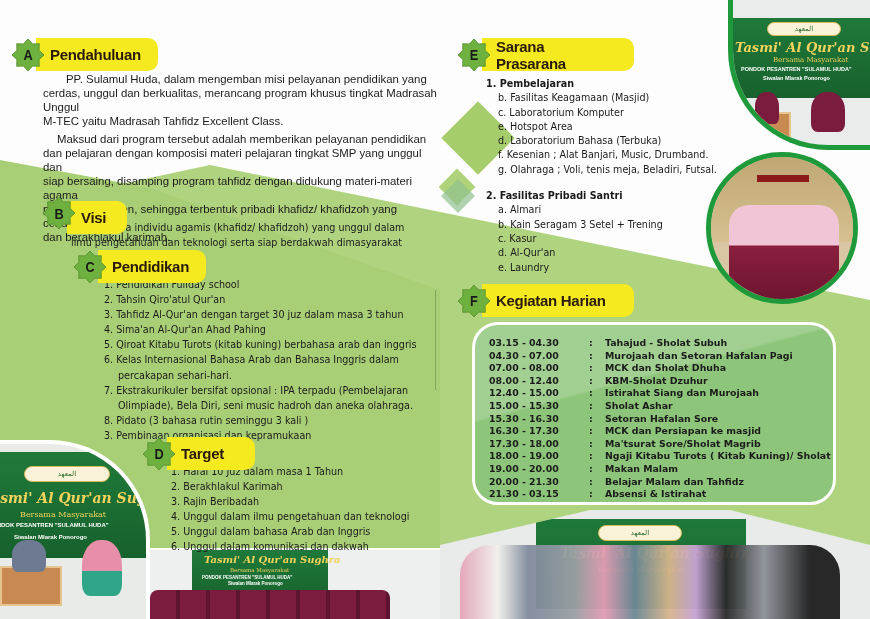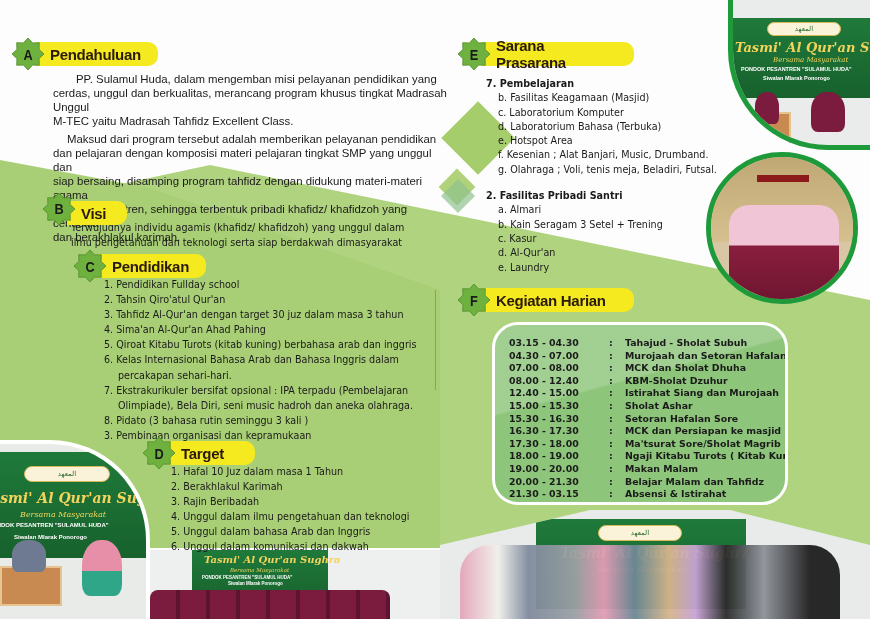--- a/index.html
+++ b/index.html
@@ -27,56 +27,56 @@
     width: 32px; height: 32px; position: relative; flex: none; z-index: 2;
   }
   .star svg { width: 32px; height: 32px; display: block; }
   .star .letter {
     position: absolute; left: 0; top: 0; width: 32px; height: 32px;
     display: flex; align-items: center; justify-content: center;
     font-family: "Liberation Sans", sans-serif; font-weight: bold; font-size: 15px; color: #1a1a1a;
     transform: scaleX(0.85);
   }
   .pill {
-    margin-left: -8px; height: 24px; border-radius: 0 10px 10px 0;
+    margin-left: -8px; height: 33px; border-radius: 0 10px 10px 0;
     background: #f4ea1f; padding: 0 18px 0 14px; display: flex; align-items: center;
     font-family: "Liberation Sans", sans-serif; font-weight: bold; font-size: 15px; color: #2a1a0a;
     letter-spacing: -0.3px;
   }
 
   .para { position: absolute; font-family: "Liberation Sans", sans-serif; font-size: 11.4px; line-height: 14px; color: #1a1a1a; z-index: 4; }
   .list { position: absolute; font-family: "DejaVu Sans", sans-serif; font-size: 9.6px; line-height: 14.2px; color: #1a1a1a; z-index: 4; list-style: none; }
   .list li { white-space: nowrap; }
   .list .indent { padding-left: 14px; }
 
   .sub-title { font-weight: bold; }
 
   
   .diamond { position: absolute; transform: rotate(45deg); z-index: 2; }
 
   
   .schedule {
-    position: absolute; left: 492px; top: 322px; width: 296px; height: 183px;
+    position: absolute; left: 472px; top: 322px; width: 364px; height: 183px;
     background: #8dc57a; border: 3px solid #ffffff; border-radius: 26px 26px 26px 26px;
     z-index: 3; overflow: hidden;
   }
   .schedule::before {
     content: ""; position: absolute; left: 0; top: 0; width: 100%; height: 100%;
     background: linear-gradient(165deg, rgba(255,255,255,0.18) 0%, rgba(255,255,255,0.18) 35%, rgba(0,0,0,0) 36%);
   }
   .sched-rows { position: absolute; left: 14px; top: 12px; font-family: "DejaVu Sans", sans-serif; font-weight: bold; font-size: 9.4px; line-height: 12.6px; color: #1b1b1b; }
   .sched-row { display: flex; white-space: nowrap; }
   .sched-time { width: 100px; }
   .sched-colon { width: 16px; }
 
   
   .photo { position: absolute; overflow: hidden; z-index: 3; }
   .banner-green { background: linear-gradient(180deg, #1f7a3a 0%, #17612d 100%); }
   .banner-title { font-family: "DejaVu Serif", serif; font-weight: bold; color: #f2d35b; white-space: nowrap; font-style: italic; }
-  .banner-sub { font-family: "DejaVu Serif", serif; color: #f2d35b; font-style: italic; white-space: nowrap; }
+  .banner-sub { font-family: "DejaVu Serif", serif; color: #f2d35b; white-space: nowrap; }
   .banner-small { font-family: "Liberation Sans", sans-serif; color: #ffffff; font-weight: bold; white-space: nowrap; }
   .calligraphy { background: #fbf3d9; border: 1px solid #d9b856; border-radius: 10px; color: #2c6b2e; display: flex; align-items: center; justify-content: center; font-size: 7px; }
 
   .person { position: absolute; border-radius: 45% 45% 20% 20%; }
 </style>
 </head>
 <body>
 
 <div class="bg-wedge-left"></div>
 <div class="bg-wedge-left-top"></div>
@@ -88,21 +88,21 @@
 
 <div class="sec-head" style="left:12px;top:38px;">
   <div class="star">
     <svg viewBox="0 0 32 32">
         <polygon points="16,0 20.6,4.9 27.3,4.7 27.1,11.4 32,16 27.1,20.6 27.3,27.3 20.6,27.1 16,32 11.4,27.1 4.7,27.3 4.9,20.6 0,16 4.9,11.4 4.7,4.7 11.4,4.9" fill="#6fb13e" stroke="#4e8b2a" stroke-width="0.8"></polygon>
       </svg>
     <span class="letter">A</span>
   </div>
   <div class="pill" style="width:122px;">Pendahuluan</div>
 </div>
-<div class="para" style="left:53px;top:72px;width:395px;">
+<div class="para" style="left:43px;top:72px;width:395px;">
   <div style="padding-left:23px;">PP. Sulamul Huda, dalam mengemban misi pelayanan pendidikan yang</div>
   <div>cerdas, unggul dan berkualitas, merancang program khusus tingkat Madrasah Unggul</div>
   <div>M-TEC yaitu Madrasah Tahfidz Excellent Class.</div>
   <div style="padding-left:14px;margin-top:4px;">Maksud dari program tersebut adalah memberikan pelayanan pendidikan</div>
   <div>dan pelajaran dengan komposisi materi pelajaran tingkat SMP yang unggul dan</div>
   <div>siap bersaing, disamping program tahfidz dengan didukung materi-materi agama</div>
   <div>pondok pesantren, sehingga terbentuk pribadi khafidz/ khafidzoh yang cendekia</div>
   <div>dan berakhlakul karimah.</div>
 </div>
 
@@ -164,26 +164,26 @@
 <div class="sec-head" style="left:458px;top:38px;">
   <div class="star">
     <svg viewBox="0 0 32 32">
         <polygon points="16,0 20.6,4.9 27.3,4.7 27.1,11.4 32,16 27.1,20.6 27.3,27.3 20.6,27.1 16,32 11.4,27.1 4.7,27.3 4.9,20.6 0,16 4.9,11.4 4.7,4.7 11.4,4.9" fill="#6fb13e" stroke="#4e8b2a" stroke-width="0.8"></polygon>
       </svg>
     <span class="letter">E</span>
   </div>
   <div class="pill" style="width:152px;">Sarana Prasarana</div>
 </div>
 <div class="list" style="left:486px;top:77px;line-height:14.3px;">
-  <div class="sub-title">7. Pembelajaran</div>
+  <div class="sub-title">1. Pembelajaran</div>
   <div style="padding-left:12px;">
     <div>b. Fasilitas Keagamaan (Masjid)</div>
     <div>c. Laboratorium Komputer</div>
+    <div>e. Hotspot Area</div>
     <div>d. Laboratorium Bahasa (Terbuka)</div>
-    <div>e. Hotspot Area</div>
     <div>f. Kesenian ; Alat Banjari, Music, Drumband.</div>
     <div>g. Olahraga ; Voli, tenis meja, Beladiri, Futsal.</div>
   </div>
   <div class="sub-title" style="margin-top:12px;">2. Fasilitas Pribadi Santri</div>
   <div style="padding-left:12px;">
     <div>a. Almari</div>
     <div>b. Kain Seragam 3 Setel + Trening</div>
     <div>c. Kasur</div>
     <div>d. Al-Qur'an</div>
     <div>e. Laundry</div>

